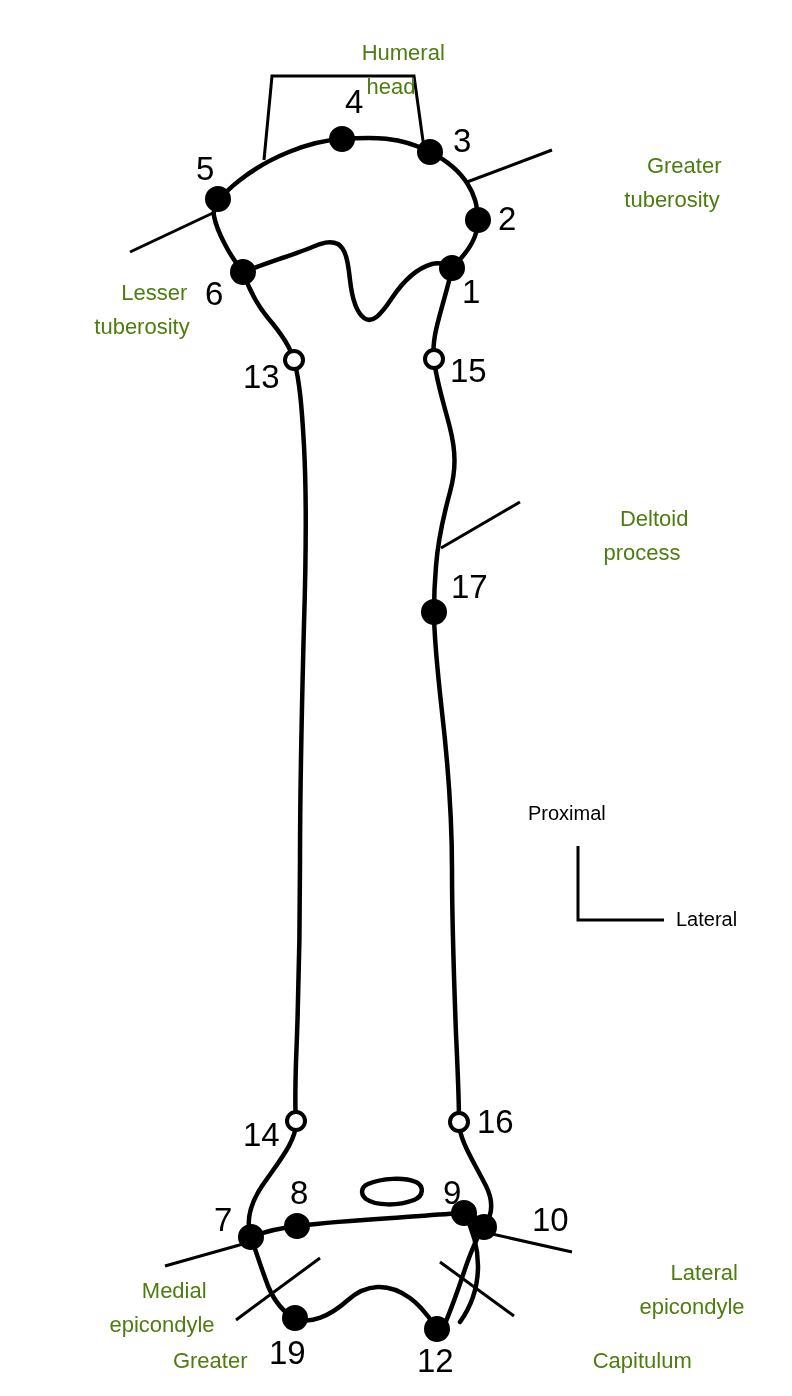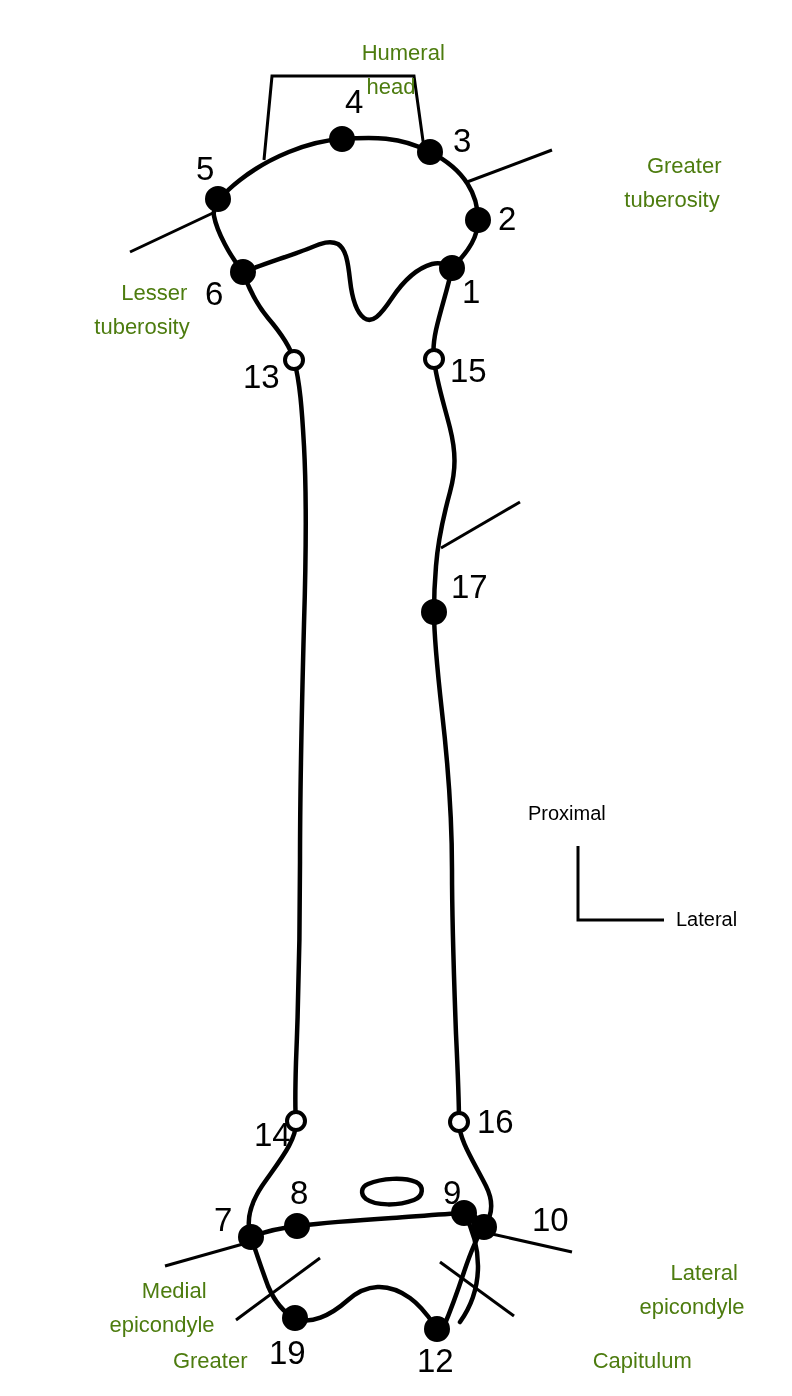--- a/index.html
+++ b/index.html
@@ -151,20 +151,24 @@
 head</span>
   </div>
   <div class="lbl anat" style="left:562px; top:115px; width:220px;">
     <span style="white-space:pre-line;">Greater
 tuberosity</span>
   </div>
   <div class="lbl anat" style="left:22px; top:242px; width:210px;margin-left:15px;">
     <span style="white-space:pre-line;">Lesser
 tuberosity</span>
   </div>
+  <div class="lbl anat" style="left:527px; top:468px; width:230px;">
+    <span style="white-space:pre-line;">Deltoid
+process</span>
+  </div>
   <div class="lbl anat" style="left:52px; top:1240px; width:220px;">
     <span style="white-space:pre-line;">Medial
 epicondyle</span>
   </div>
   <div class="lbl anat" style="left:582px; top:1222px; width:220px;">
     <span style="white-space:pre-line;">Lateral
 epicondyle</span>
   </div>
   <div class="lbl anat" style="left:98px; top:1310px; width:200px;">
     <span style="white-space:pre-line;">Greater</span>
@@ -183,21 +187,21 @@
       <div class="num" style="left: 345px; top: 85px;">4</div>
       <div class="num" style="left: 196px; top: 152px;">5</div>
       <div class="num" style="left: 205px; top: 277px;">6</div>
       <div class="num" style="left: 214px; top: 1203px;">7</div>
       <div class="num" style="left: 290px; top: 1176px;">8</div>
       <div class="num" style="left: 443px; top: 1176px;">9</div>
       <div class="num" style="left: 499px; top: 1203px; margin-left: 33px;">10</div>
       <div class="num" style="left: 269px; top: 1336px;">19</div>
       <div class="num" style="left: 417px; top: 1344px;">12</div>
       <div class="num" style="left: 243px; top: 360px;">13</div>
-      <div class="num" style="left: 254px; top: 1118px; text-align: right;">14</div>
+      <div class="num" style="left: 243px; top: 1118px; text-align: right;">14</div>
       <div class="num" style="left: 450px; top: 354px;">15</div>
       <div class="num" style="left: 477px; top: 1105px;">16</div>
       <div class="num" style="left: 451px; top: 570px;">17</div>
       <svg viewBox="0 0 792 1396" width="792" height="1396" style="position: absolute; left: 0px; top: 0px;">
         <circle cx="452" cy="268" r="11" stroke="#000000" stroke-width="4" fill="#000000"></circle>
         <circle cx="478" cy="220" r="11" stroke="#000000" stroke-width="4" fill="#000000"></circle>
         <circle cx="430" cy="152" r="11" stroke="#000000" stroke-width="4" fill="#000000"></circle>
         <circle cx="342" cy="139" r="11" stroke="#000000" stroke-width="4" fill="#000000"></circle>
         <circle cx="218" cy="199" r="11" stroke="#000000" stroke-width="4" fill="#000000"></circle>
         <circle cx="243" cy="272" r="11" stroke="#000000" stroke-width="4" fill="#000000"></circle>

